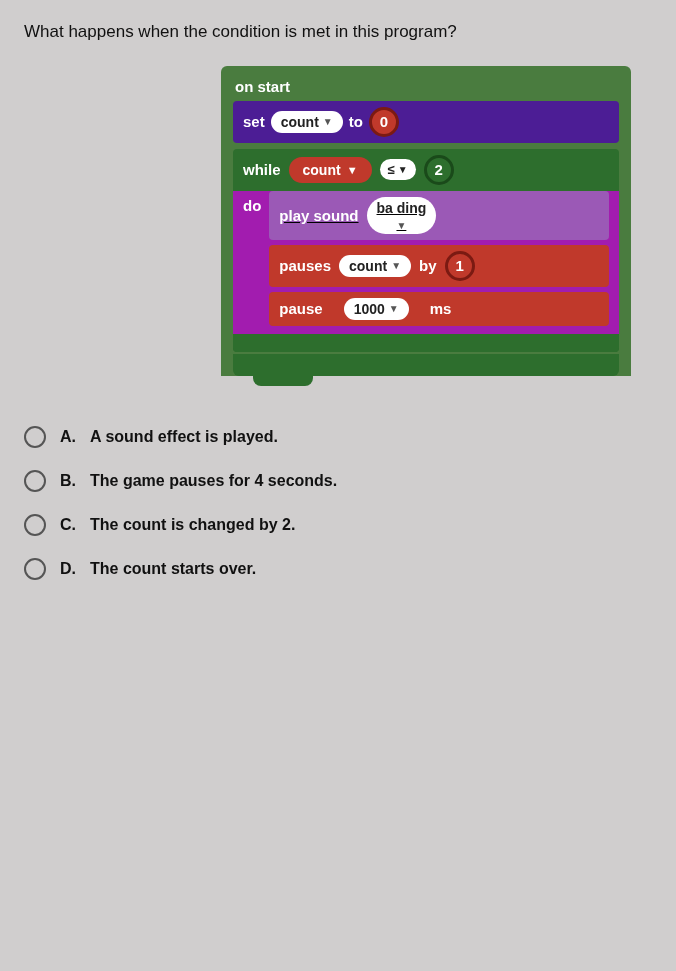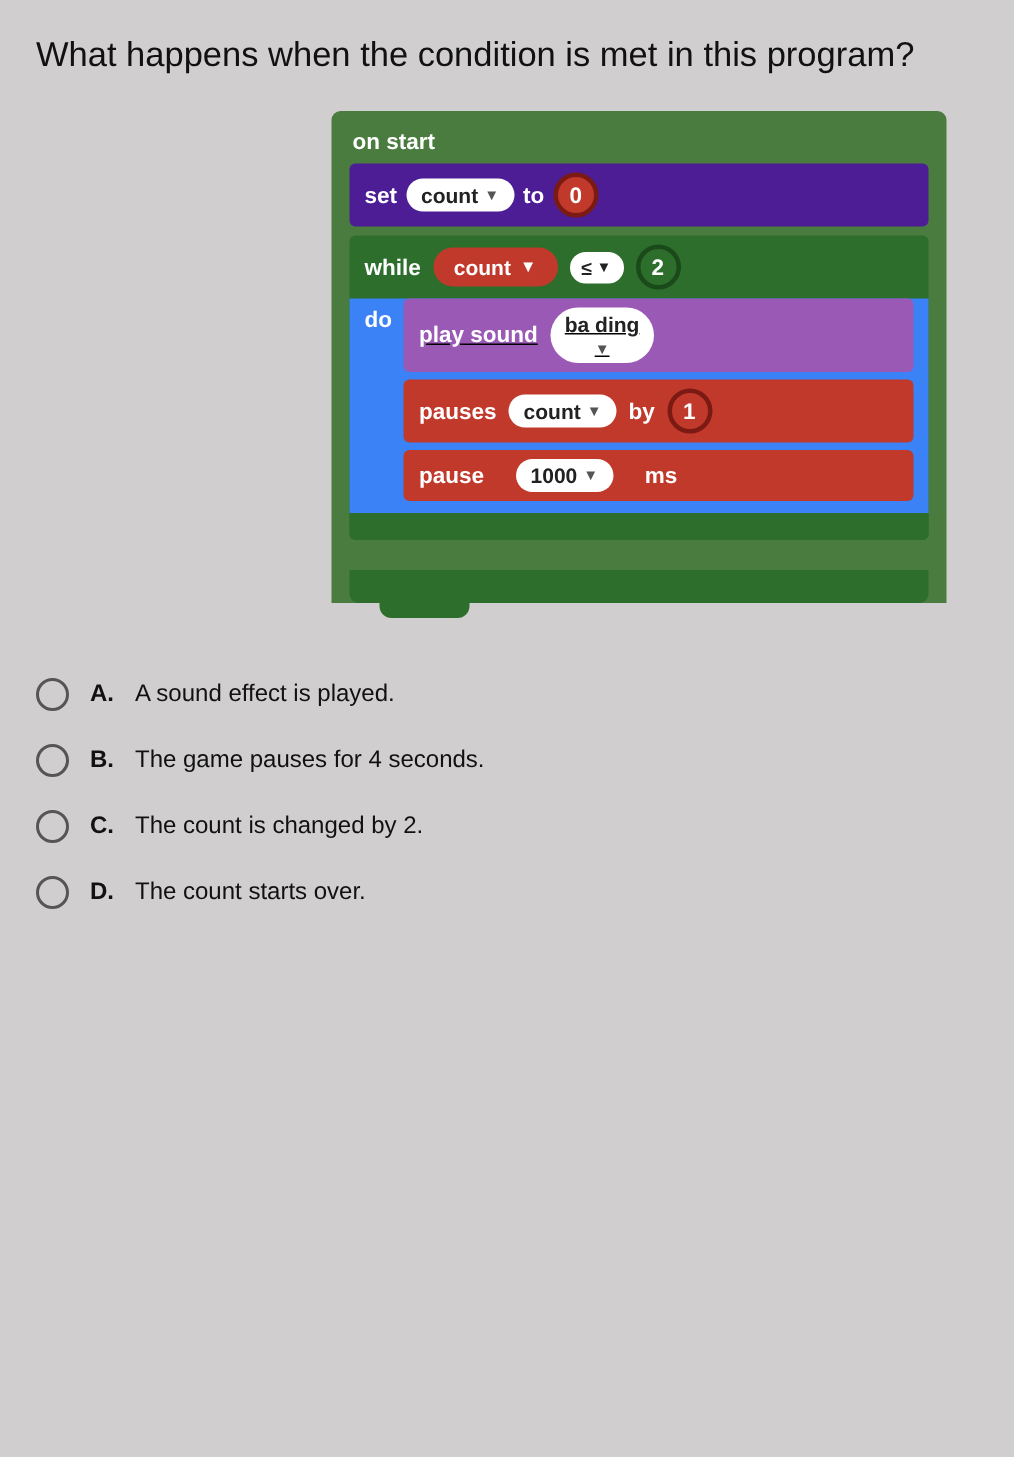--- a/index.html
+++ b/index.html
@@ -5,21 +5,21 @@
     * { box-sizing: border-box; margin: 0; padding: 0; }
     body {
       background: #d0cece;
       font-family: 'Segoe UI', Arial, sans-serif;
       width: 676px;
       min-height: 971px;
       padding: 20px 24px;
     }
 
     .question-text {
-      font-size: 23px;
+      font-size: 17px;
       font-weight: 400;
       color: #111;
       margin-bottom: 22px;
       line-height: 1.4;
     }
 
     
     .code-container {
       margin-left: 160px;
       width: 430px;
@@ -93,21 +93,21 @@
       color: white;
       font-size: 15px;
       font-weight: 700;
     }
 
     
     .while-outer {
       background: #2d6e2d;
       border-radius: 4px;
       padding: 0 0 0 0;
-      margin-bottom: 20px;
+      margin-bottom: 2px;
       display: flex;
       flex-direction: column;
       width: 100%;
     }
 
     .while-row {
       display: flex;
       align-items: center;
       gap: 8px;
       padding: 6px 10px;
@@ -151,21 +151,21 @@
       display: flex;
       align-items: center;
       justify-content: center;
       color: white;
       font-size: 15px;
       font-weight: 700;
     }
 
     
     .do-section {
-      background: #3b82f6;
+      background: #a21caf;
       padding: 0 10px 8px 10px;
       display: flex;
       gap: 0;
       align-items: flex-start;
       text-align: right;
     }
 
     .do-label {
       color: white;
       font-size: 15px;
@@ -292,21 +292,21 @@
       align-items: center;
       justify-content: center;
       background: transparent;
     }
 
     .answer-letter {
       font-weight: 700;
     }
 
     .answer-text {
-      font-weight: 400;
+      font-weight: 700;
     }
   </style>
 </head>
 <body>
 
 <p class="question-text">What happens when the condition is met in this program?</p>
 
 <div class="code-container">
 
   

